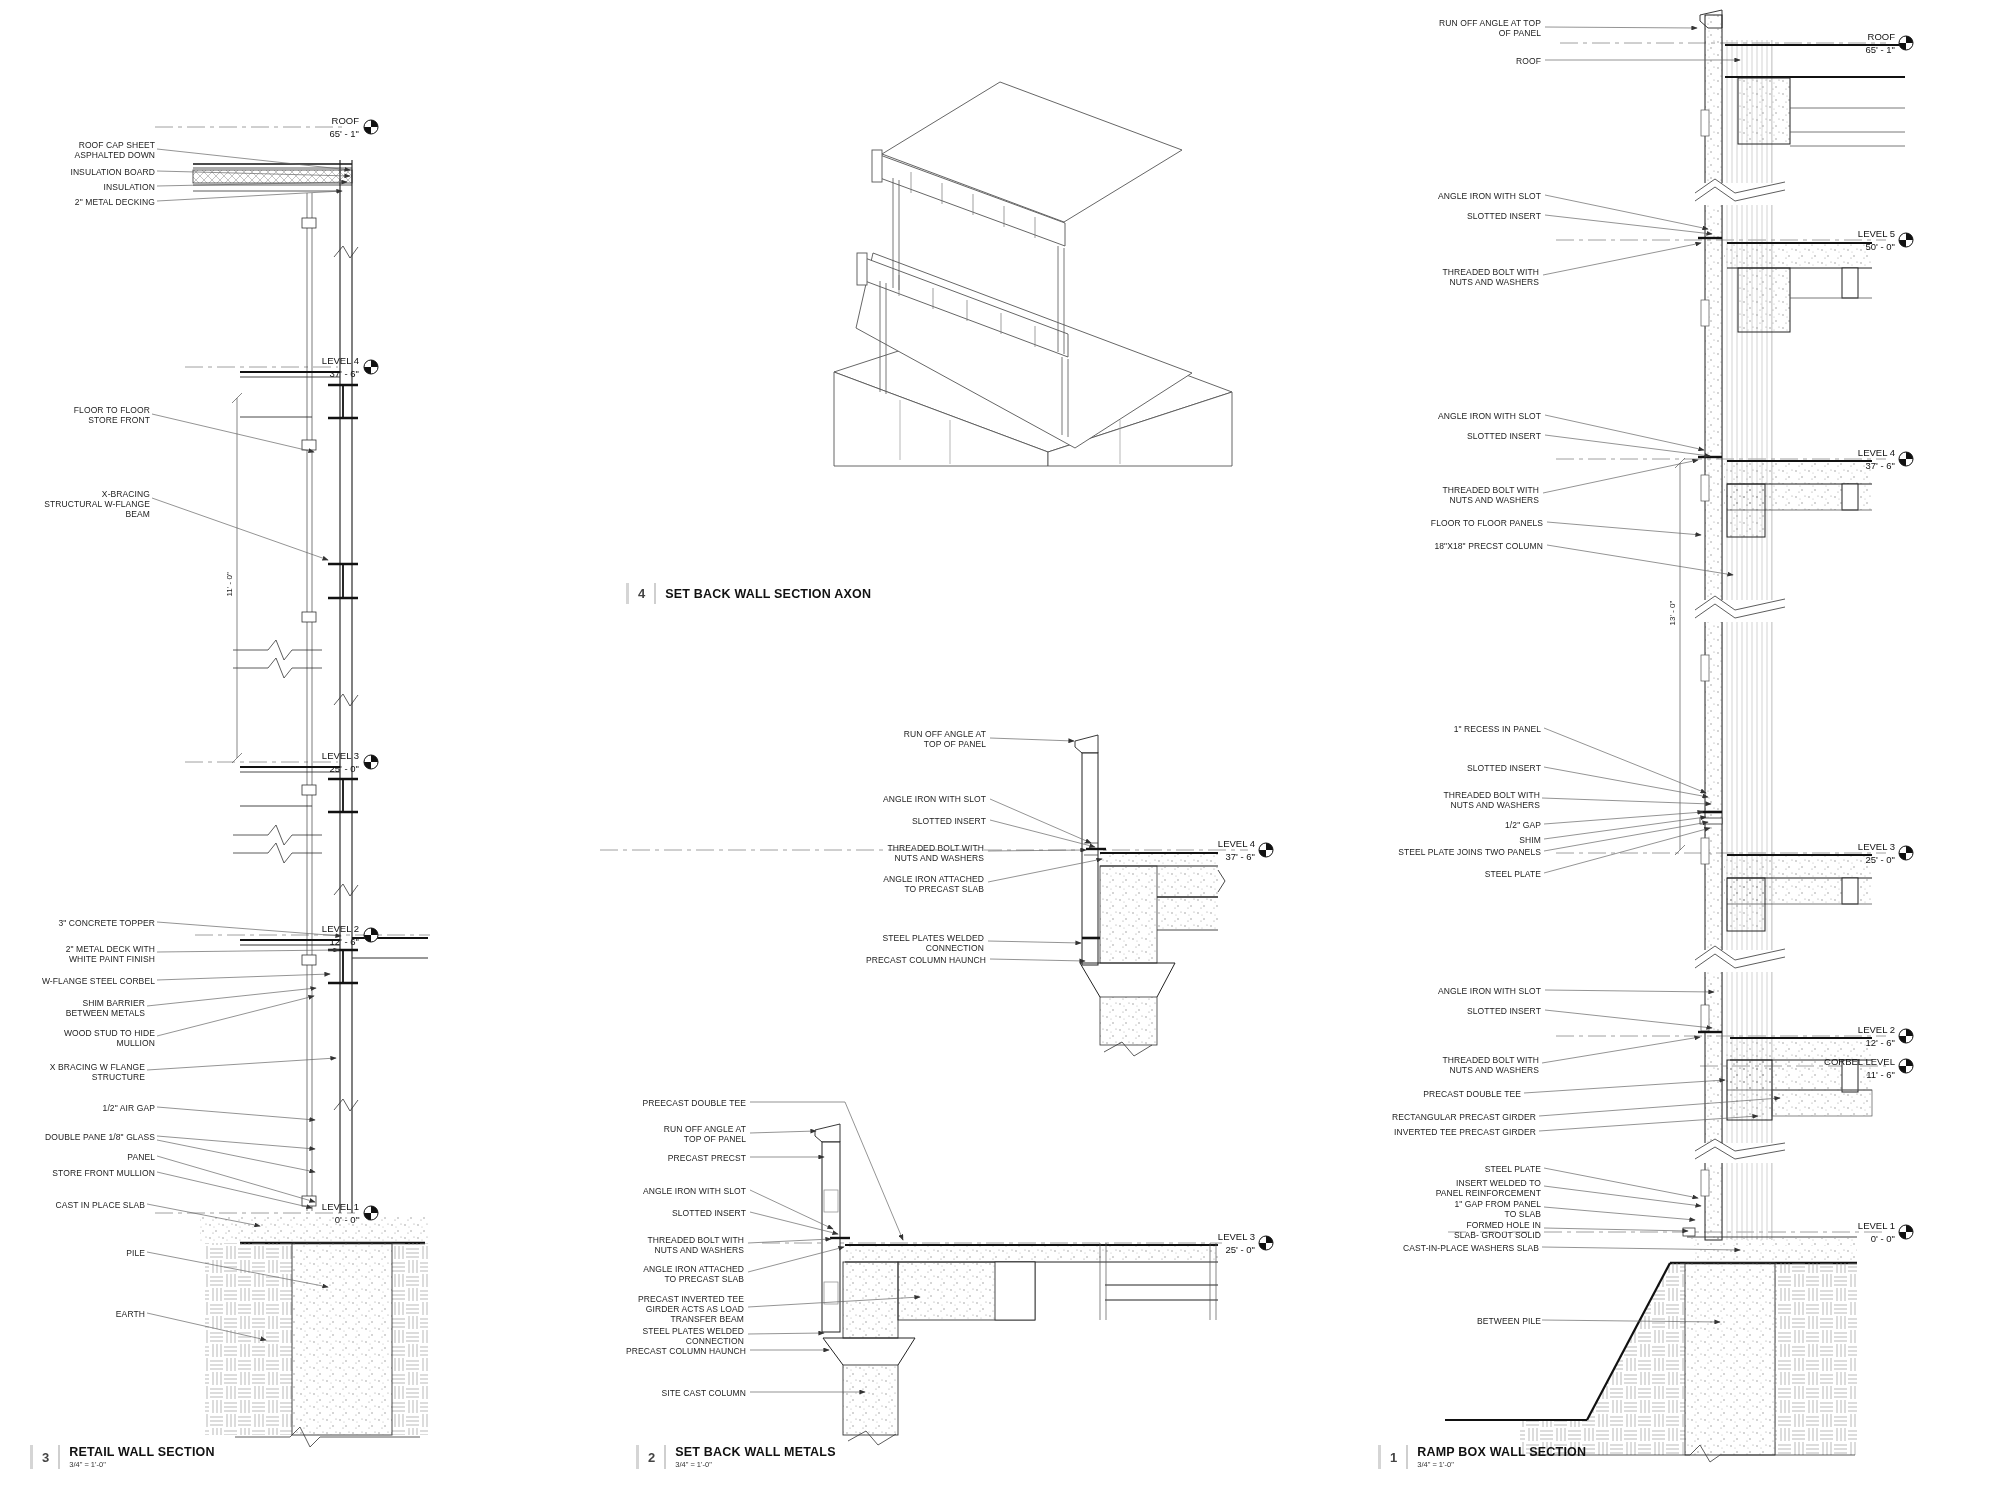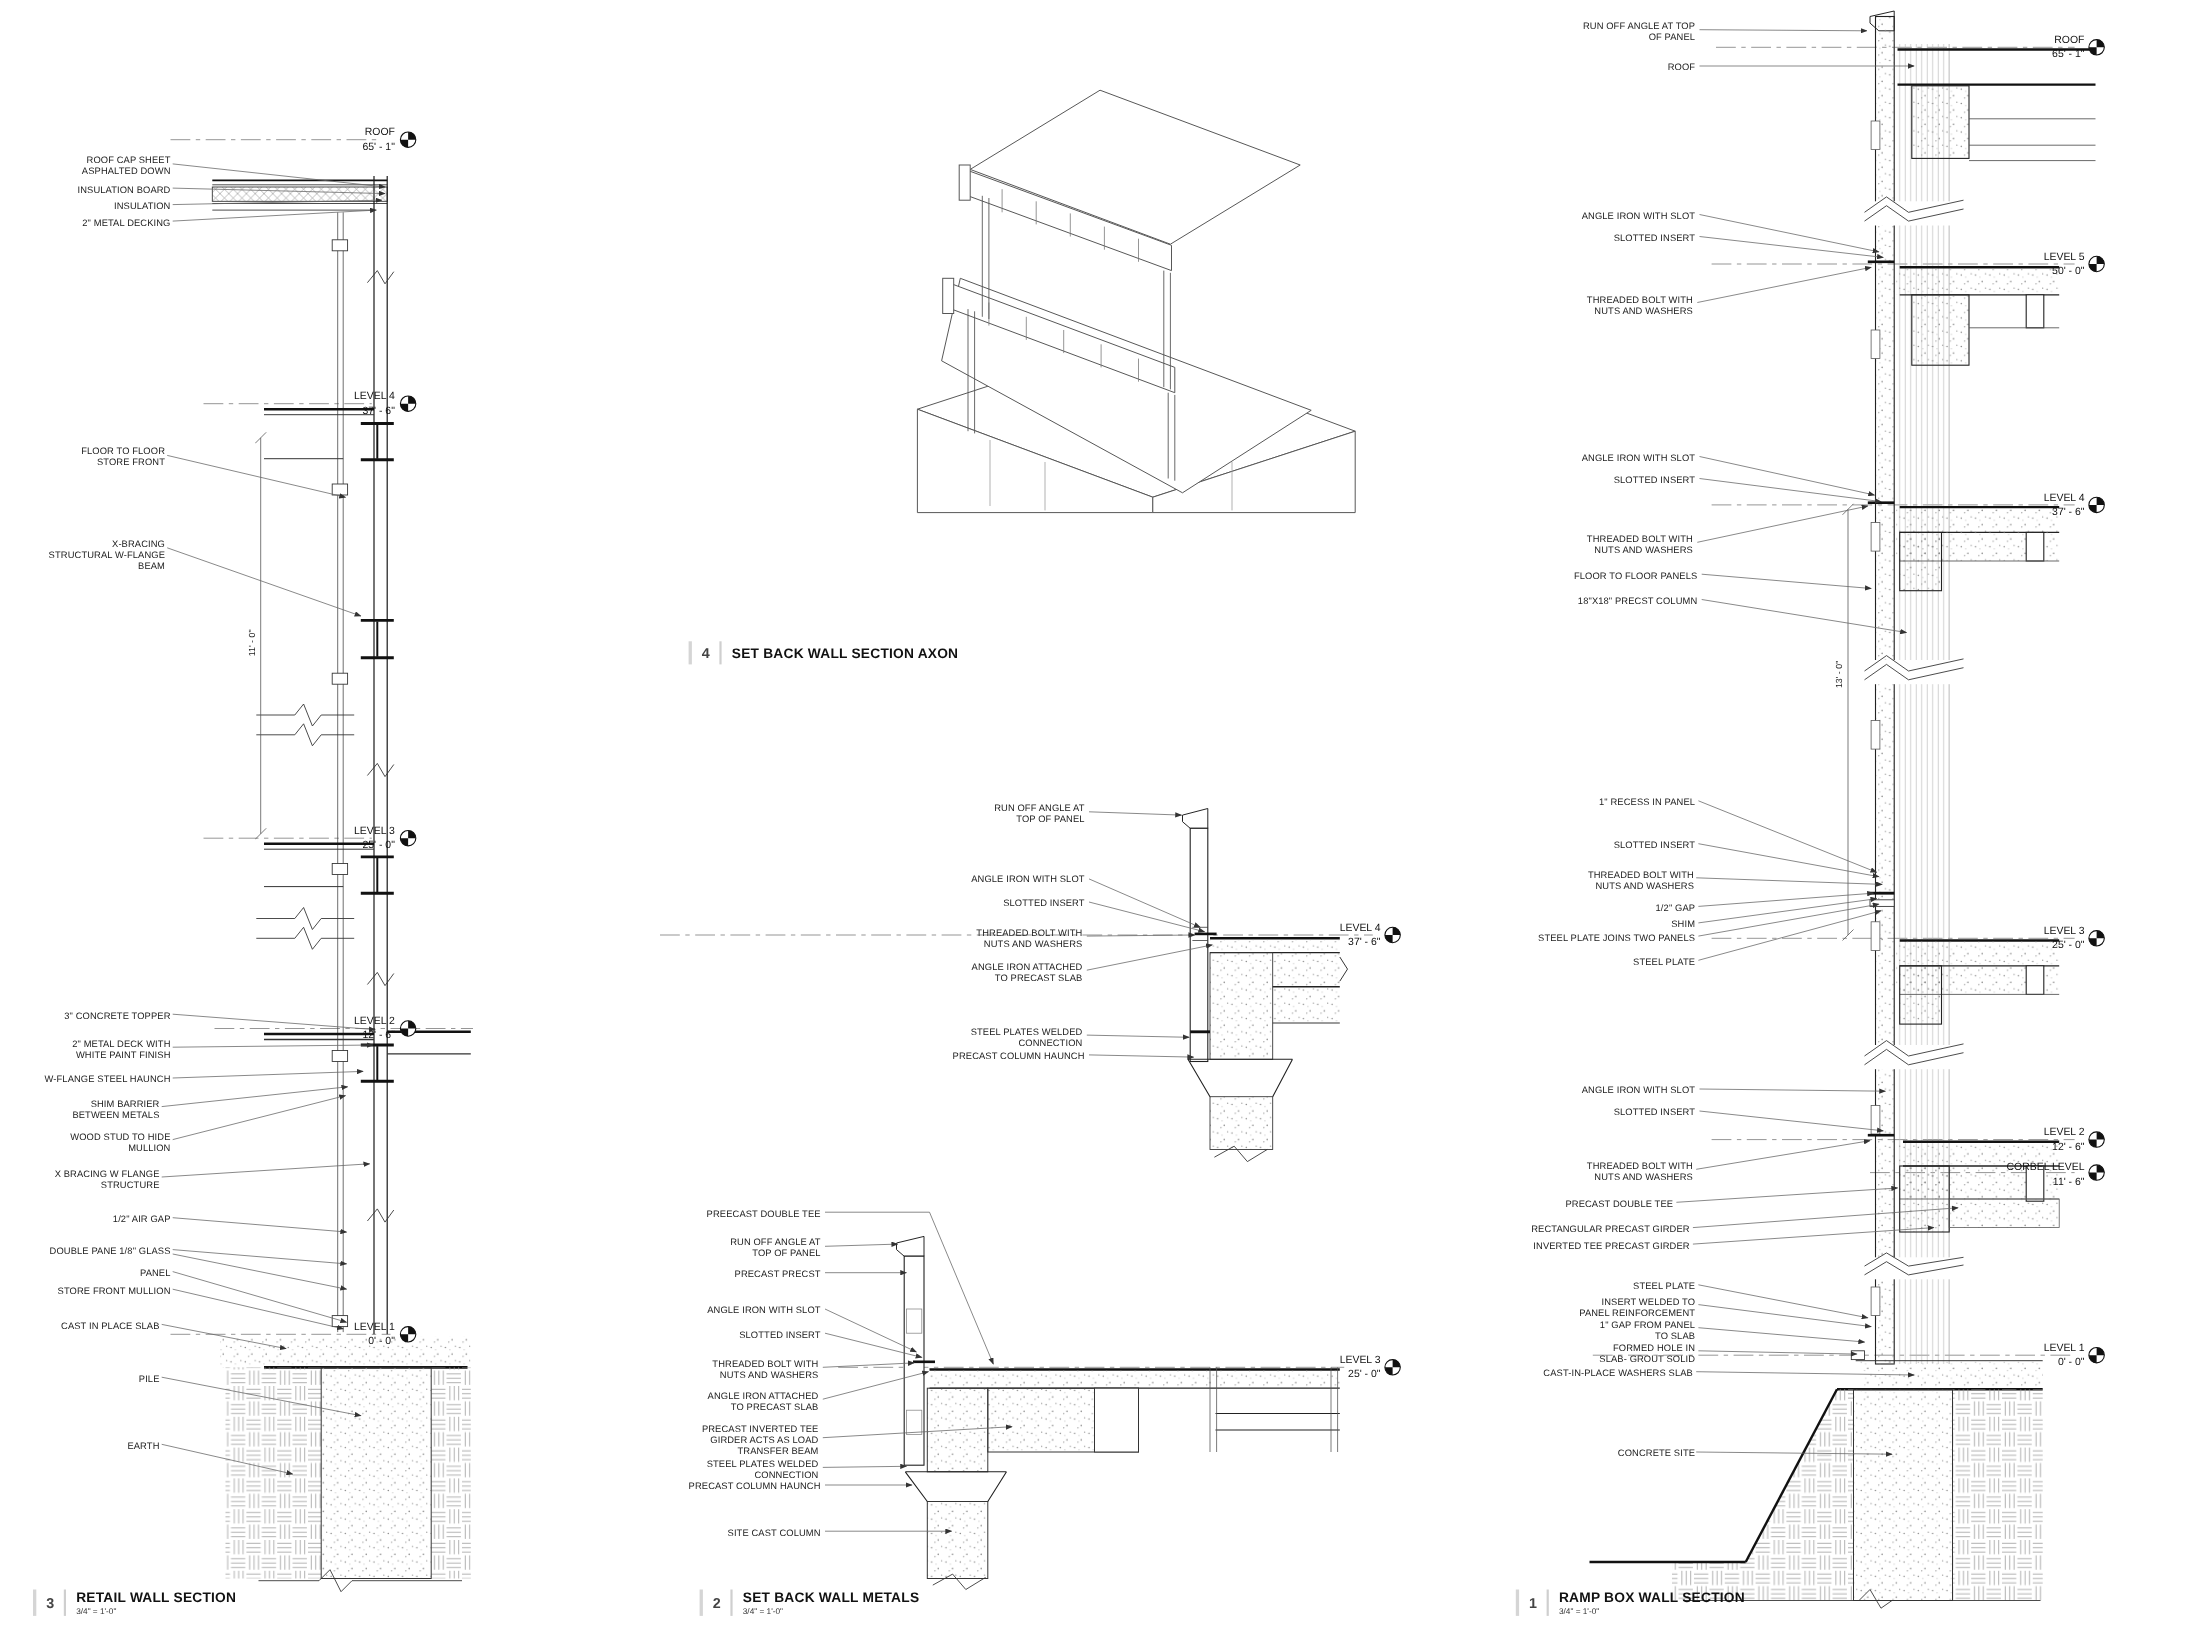--- a/index.html
+++ b/index.html
@@ -361,21 +361,21 @@
 </svg>
 
 <div class="lbl" style="left:55px;top:140px;width:100px">ROOF CAP SHEET ASPHALTED DOWN</div>
 <div class="lbl" style="left:55px;top:167px;width:100px">INSULATION BOARD</div>
 <div class="lbl" style="left:55px;top:182px;width:100px">INSULATION</div>
 <div class="lbl" style="left:55px;top:197px;width:100px">2" METAL DECKING</div>
 <div class="lbl" style="left:48px;top:405px;width:102px">FLOOR TO FLOOR STORE FRONT</div>
 <div class="lbl" style="left:43px;top:489px;width:107px">X-BRACING STRUCTURAL W-FLANGE BEAM</div>
 <div class="lbl" style="left:35px;top:918px;width:120px">3" CONCRETE TOPPER</div>
 <div class="lbl" style="left:48px;top:944px;width:107px">2" METAL DECK WITH WHITE PAINT FINISH</div>
-<div class="lbl" style="left:35px;top:976px;width:120px">W-FLANGE STEEL HAUNCH</div>
+<div class="lbl" style="left:35px;top:976px;width:120px">W-FLANGE STEEL CORBEL</div>
 <div class="lbl" style="left:38px;top:998px;width:107px">SHIM BARRIER BETWEEN METALS</div>
 <div class="lbl" style="left:48px;top:1028px;width:107px">WOOD STUD TO HIDE MULLION</div>
 <div class="lbl" style="left:38px;top:1062px;width:107px">X BRACING W FLANGE STRUCTURE</div>
 <div class="lbl" style="left:35px;top:1103px;width:120px">1/2" AIR GAP</div>
 <div class="lbl" style="left:35px;top:1132px;width:120px">DOUBLE PANE 1/8" GLASS</div>
 <div class="lbl" style="left:35px;top:1152px;width:120px">PANEL</div>
 <div class="lbl" style="left:35px;top:1168px;width:120px">STORE FRONT MULLION</div>
 <div class="lbl" style="left:25px;top:1200px;width:120px">CAST IN PLACE SLAB</div>
 <div class="lbl" style="left:25px;top:1248px;width:120px">PILE</div>
 <div class="lbl" style="left:25px;top:1309px;width:120px">EARTH</div>
@@ -422,21 +422,21 @@
 <div class="lbl" style="left:1421px;top:1006px;width:120px">SLOTTED INSERT</div>
 <div class="lbl" style="left:1431px;top:1055px;width:108px">THREADED BOLT WITH NUTS AND WASHERS</div>
 <div class="lbl" style="left:1391px;top:1089px;width:130px">PRECAST DOUBLE TEE</div>
 <div class="lbl" style="left:1386px;top:1112px;width:150px">RECTANGULAR PRECAST GIRDER</div>
 <div class="lbl" style="left:1386px;top:1127px;width:150px">INVERTED TEE PRECAST GIRDER</div>
 <div class="lbl" style="left:1421px;top:1164px;width:120px">STEEL PLATE</div>
 <div class="lbl" style="left:1433px;top:1178px;width:108px">INSERT WELDED TO PANEL REINFORCEMENT</div>
 <div class="lbl" style="left:1444px;top:1199px;width:97px">1" GAP FROM PANEL TO SLAB</div>
 <div class="lbl" style="left:1439px;top:1220px;width:102px">FORMED HOLE IN SLAB- GROUT SOLID</div>
 <div class="lbl" style="left:1389px;top:1243px;width:150px">CAST-IN-PLACE WASHERS SLAB</div>
-<div class="lbl" style="left:1421px;top:1316px;width:120px">CONCRETE SITE</div>
+<div class="lbl" style="left:1421px;top:1316px;width:120px">BETWEEN PILE</div>
 <div class="dim" style="left:1652px;top:601px;width:40px">13' - 0"</div>
 
 <div class="lvl" style="right:1641px;top:116px">
       <span>ROOF</span>
       <span>65' - 1"</span>
     </div>
 <div class="lvl" style="right:1641px;top:356px">
       <span>LEVEL 4</span>
       <span>37' - 6"</span>
     </div>

